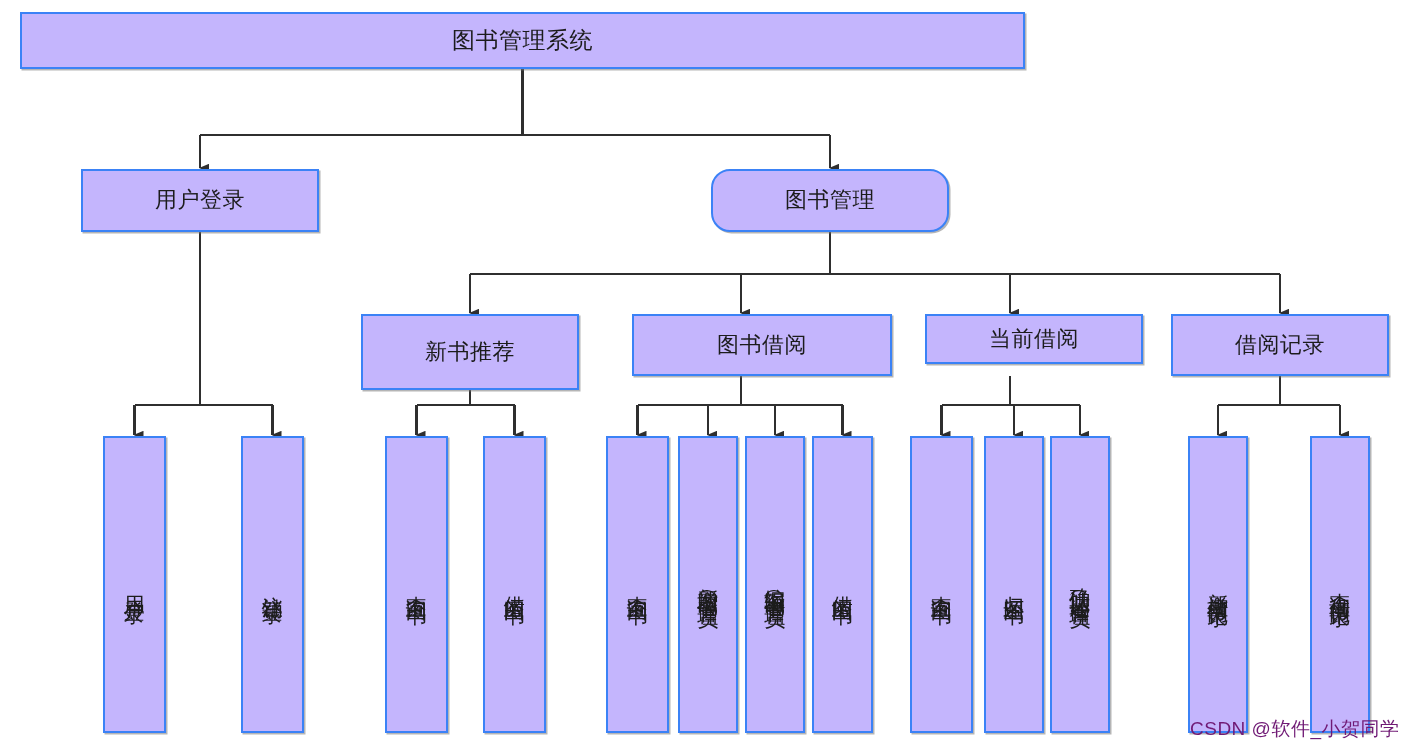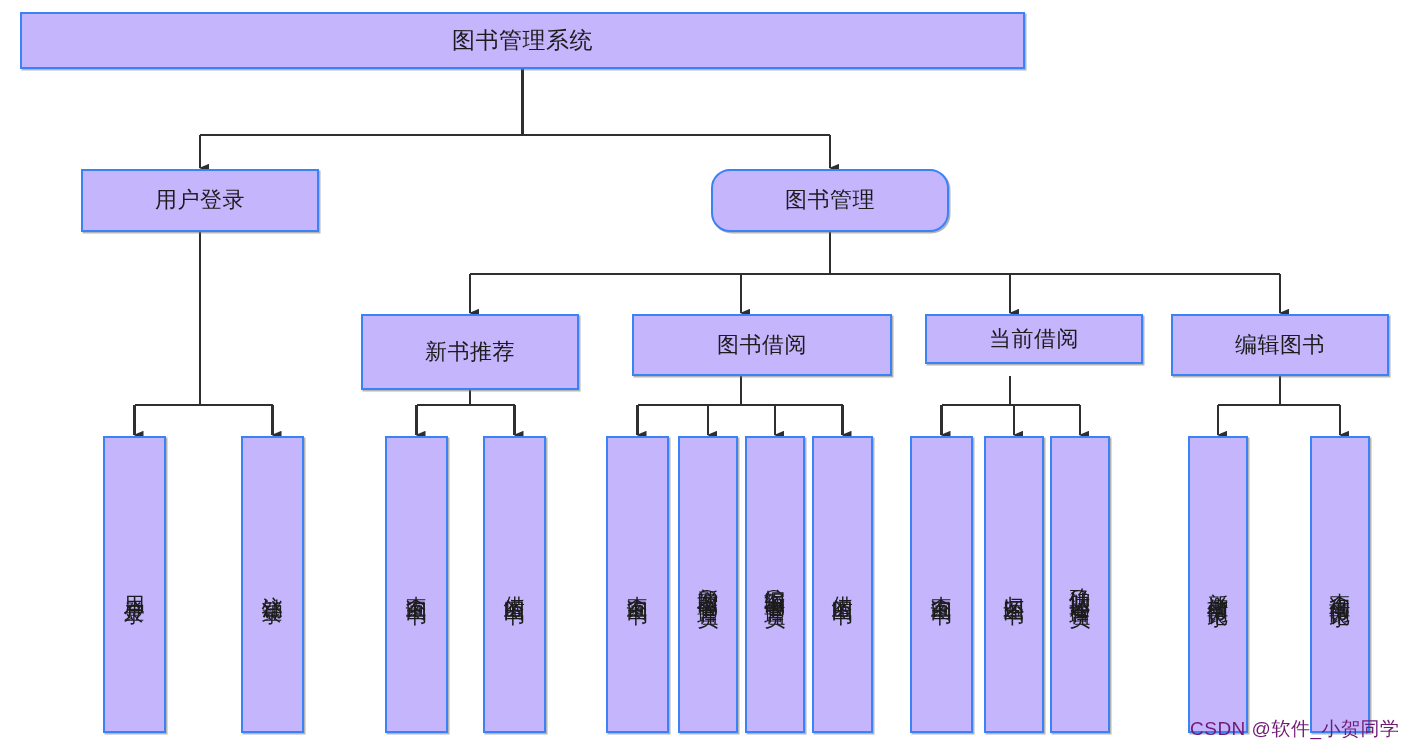--- a/index.html
+++ b/index.html
@@ -121,21 +121,21 @@
       <div class="node horizontal" style="left: 361px; top: 314px; width: 218px; height: 76px;">
         <span class="label">新书推荐</span>
       </div>
       <div class="node horizontal" style="left: 632px; top: 314px; width: 260px; height: 62px;">
         <span class="label">图书借阅</span>
       </div>
       <div class="node horizontal" style="left: 901px; top: 314px; width: 218px; height: 50px; margin-left: 24px;">
         <span class="label">当前借阅</span>
       </div>
       <div class="node horizontal" style="left: 1171px; top: 314px; width: 218px; height: 62px;">
-        <span class="label">编辑图书</span>
+        <span class="label">借阅记录</span>
       </div>
       <div class="node vertical" style="left: 103px; top: 436px; width: 63px; height: 297px;">
         <span class="label">用户登录</span>
       </div>
       <div class="node vertical" style="left: 241px; top: 436px; width: 63px; height: 297px;">
         <span class="label">注销登录</span>
       </div>
       <div class="node vertical" style="left: 385px; top: 436px; width: 63px; height: 297px;">
         <span class="label">查询图书</span>
       </div>

